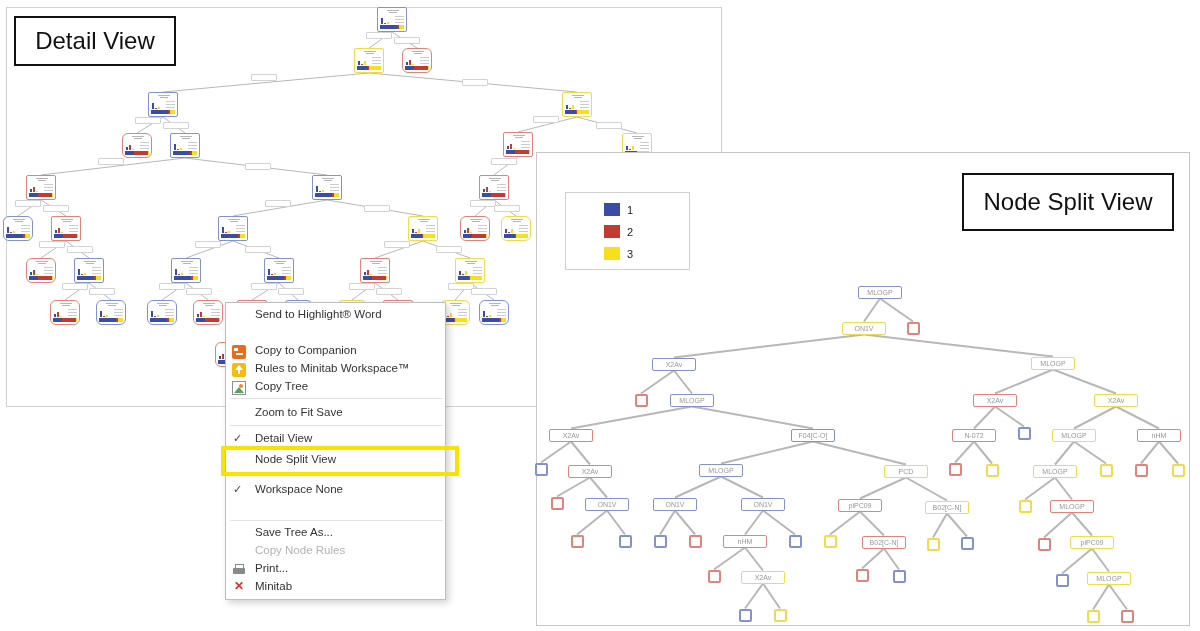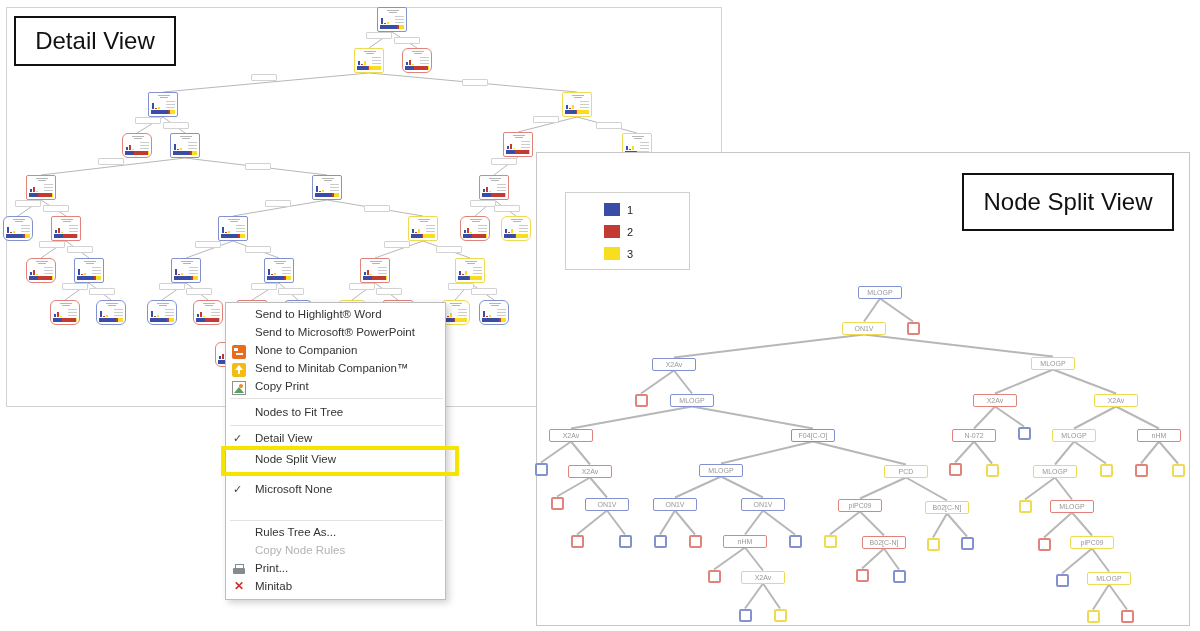--- a/index.html
+++ b/index.html
@@ -888,51 +888,48 @@
   </div>
 
   <div class="layer" id="menu-layer">
     <div class="menu" id="context-menu">
         <div class="menu-sep" style="top: 95px;"></div>
         <div class="menu-sep" style="top: 121.5px;"></div>
         <div class="menu-sep" style="top: 216.5px;"></div>
         <div class="menu-item" style="top: 2px;">
           <span class="mi-text">Send to Highlight® Word</span>
         </div>
-        <div class="menu-item" style="top: 20px;">
-          <span class="mi-text">Send to Microsoft® PowerPoint</span>
-        </div>
         <div class="menu-item" style="top: 38px;">
           <span class="mi-icon icon-companion"></span>
-          <span class="mi-text">None to Companion</span>
+          <span class="mi-text">Copy to Companion</span>
         </div>
         <div class="menu-item" style="top: 56px;">
           <span class="mi-icon icon-workspace"></span>
-          <span class="mi-text">Send to Minitab Companion™</span>
+          <span class="mi-text">Rules to Minitab Workspace™</span>
         </div>
         <div class="menu-item" style="top: 74px;">
           <span class="mi-icon icon-copytree"></span>
-          <span class="mi-text">Copy Print</span>
+          <span class="mi-text">Copy Tree</span>
         </div>
         <div class="menu-item" style="top: 100px;">
-          <span class="mi-text">Nodes to Fit Tree</span>
+          <span class="mi-text">Zoom to Fit Save</span>
         </div>
         <div class="menu-item" style="top: 126px;">
           <span class="mi-check">✓</span>
           <span class="mi-text">Detail View</span>
         </div>
         <div class="menu-item" style="top: 147px;">
           <span class="mi-text">Node Split View</span>
         </div>
         <div class="menu-item" style="top: 177px;">
           <span class="mi-check">✓</span>
-          <span class="mi-text">Microsoft None</span>
+          <span class="mi-text">Workspace None</span>
         </div>
         <div class="menu-item" style="top: 220px;">
-          <span class="mi-text">Rules Tree As...</span>
+          <span class="mi-text">Save Tree As...</span>
         </div>
         <div class="menu-item" style="top: 256px;">
           <span class="mi-icon icon-print"></span>
           <span class="mi-text">Print...</span>
         </div>
         <div class="menu-item disabled" style="top: 238px;">
           <span class="mi-text">Copy Node Rules</span>
         </div>
         <div class="menu-item" style="top: 274px;">
           <span class="mi-icon icon-delete">✕</span>

